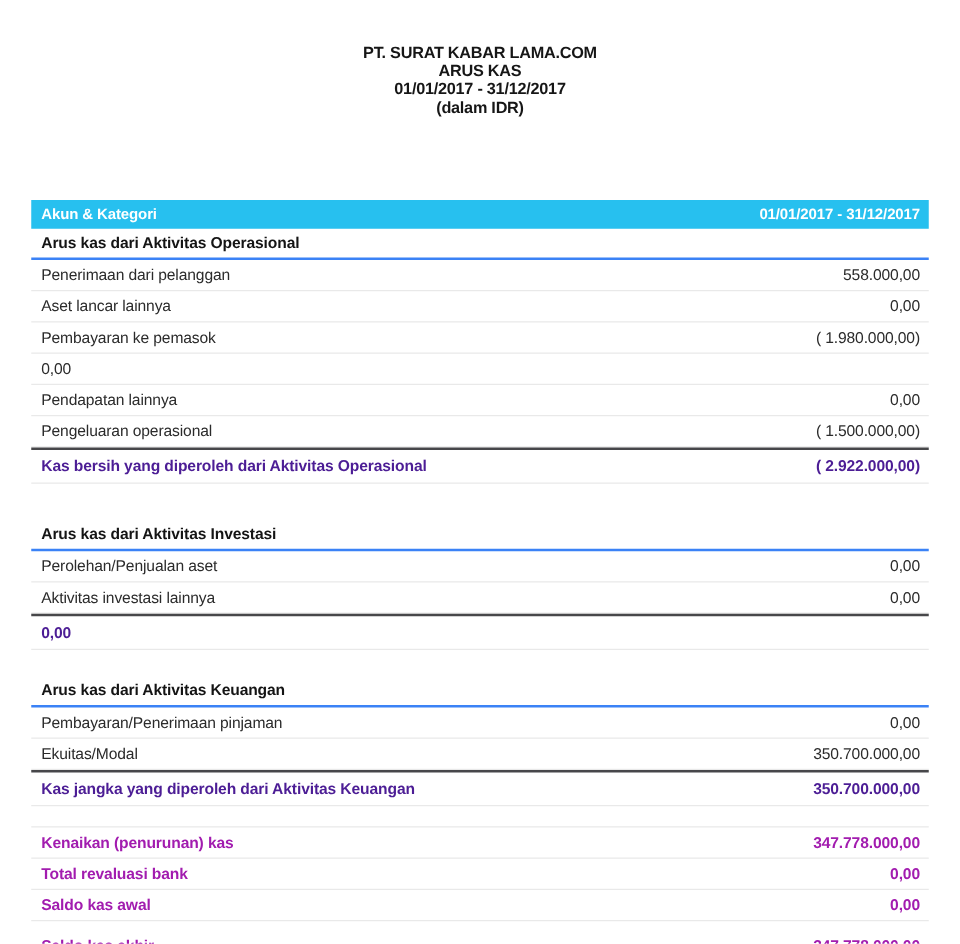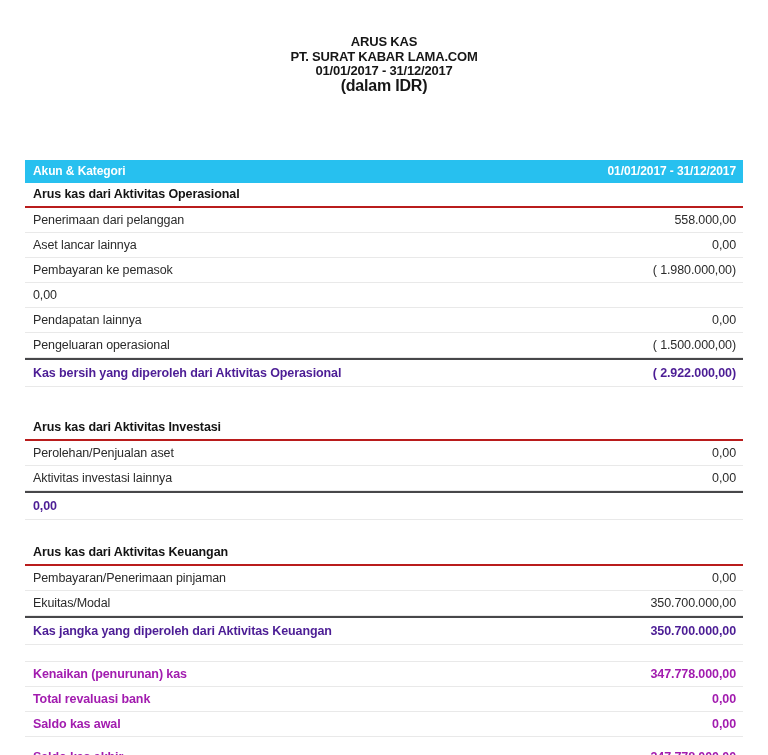--- a/index.html
+++ b/index.html
@@ -19,21 +19,21 @@
     text-align: center;
     color: #161616;
     letter-spacing: -0.2px;
   }
   .report-header .line {
     font-size: 13px;
     font-weight: 700;
     line-height: 14.5px;
   }
   .report-header .unit-note {
-    font-size: 16px;
+    font-size: 13px;
     font-weight: 700;
     line-height: 13px;
   }
   .table-wrap {
     margin: 68px 25px 0 25px; 
   }
   .thead {
     height: 23px;
     background: #27c0ef;
     color: #ffffff;
@@ -55,21 +55,21 @@
     font-size: 12.5px;
     padding: 0 7px 0 8px;
     letter-spacing: -0.1px;
     color: #2b2b2b;
   }
   .row .lbl { text-align: left; white-space: nowrap; }
   .row .val { text-align: right; white-space: nowrap; }
   .row.section-head {
     font-weight: 700;
     color: #141414;
-    border-bottom: 2px solid #b91c1c;
+    border-bottom: 2px solid #3b82f6;
   }
   .row.total-row {
     font-weight: 700;
     color: #4c1d95;
     height: 29px;
     border-top: 2px solid #47474a;
     border-bottom: 1px solid #e9e9e9;
   }
   section.flow-section.spaced-lg { margin-top: 29px; }
   section.flow-section.spaced-md { margin-top: 21px; }
@@ -85,22 +85,22 @@
     height: 43px;
     border-bottom: 2px solid #14b8a6;
   }
 </style>
 </head>
 <body>
 
 <div>
 
   <header class="report-header">
+    <div class="line">PT. SURAT KABAR LAMA.COM</div>
     <div class="line">ARUS KAS</div>
-    <div class="line">PT. SURAT KABAR LAMA.COM</div>
     <div class="line">01/01/2017 - 31/12/2017</div>
     <div class="unit-note">(dalam IDR)</div>
   </header>
 
   <div class="table-wrap">
 
     <div class="thead">
       <div class="lbl">Akun &amp; Kategori</div>
       <div class="val">01/01/2017 - 31/12/2017</div>
     </div>

